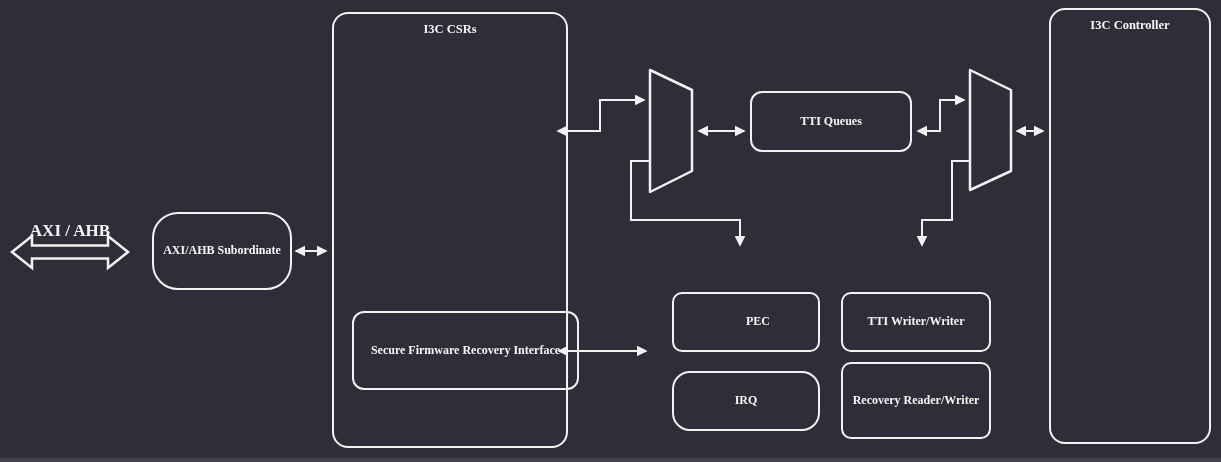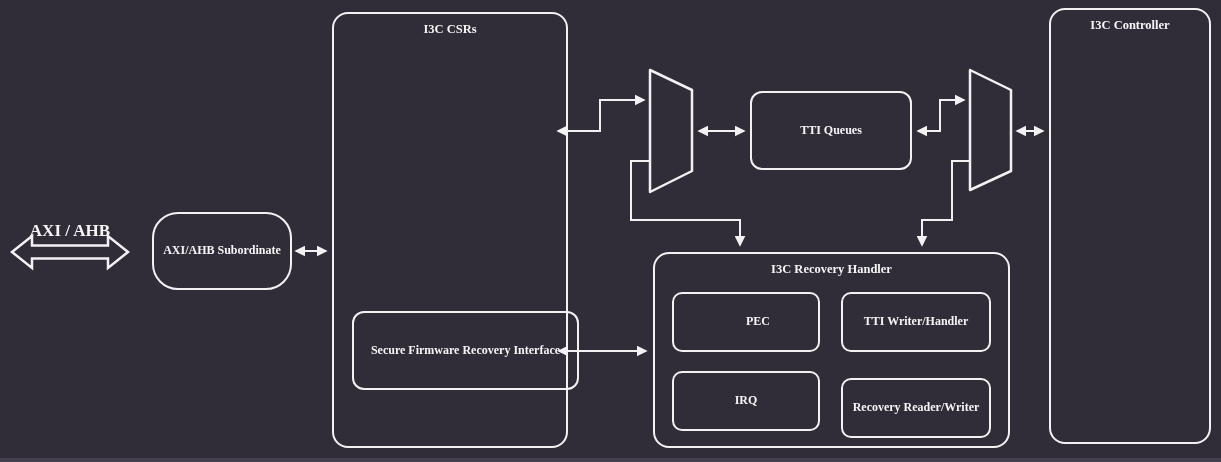--- a/index.html
+++ b/index.html
@@ -94,41 +94,38 @@
 
   <div class="container-box" style="left:332px;top:12px;width:236px;height:436px;">
     <div class="container-title">I3C CSRs</div>
   </div>
 
 
   <div class="box" style="left:352px;top:311px;width:227px;height:79px;">
     <span>Secure Firmware Recovery Interface</span>
   </div>
 
-  <div class="box" style="left:750px;top:91px;width:162px;height:79px;">
+  <div class="box" style="left:750px;top:91px;width:162px;height:61px;">
     <span>TTI Queues</span>
   </div>
 
-  <div class="container-box" style="left:653px;top:252px;width:357px;height:196px;">
-    <div class="container-title">I3C Recovery Handler</div>
-  </div>
 
   <div class="box" style="left:672px;top:292px;width:148px;height:60px;border-radius:10px;padding-left:24px;">
     <span>PEC</span>
   </div>
 
   <div class="box" style="left:841px;top:292px;width:150px;height:60px;border-radius:10px;">
-    <span>TTI Writer/Handler</span>
+    <span>TTI Writer/Writer</span>
   </div>
 
-  <div class="box" style="left:672px;top:371px;width:148px;height:60px;border-radius:10px;">
+  <div class="box" style="left:672px;top:371px;width:148px;height:60px;border-radius:18px;">
     <span>IRQ</span>
   </div>
 
-  <div class="box" style="left:841px;top:378px;width:150px;height:60px;border-radius:10px;">
+  <div class="box" style="left:841px;top:362px;width:150px;height:77px;border-radius:10px;">
     <span>Recovery Reader/Writer</span>
   </div>
 
   <div class="container-box" style="left:1049px;top:8px;width:162px;height:436px;">
     <div class="container-title">I3C Controller</div>
   </div>
 
   <div id="bottom-strip"></div>
 </div>
 

